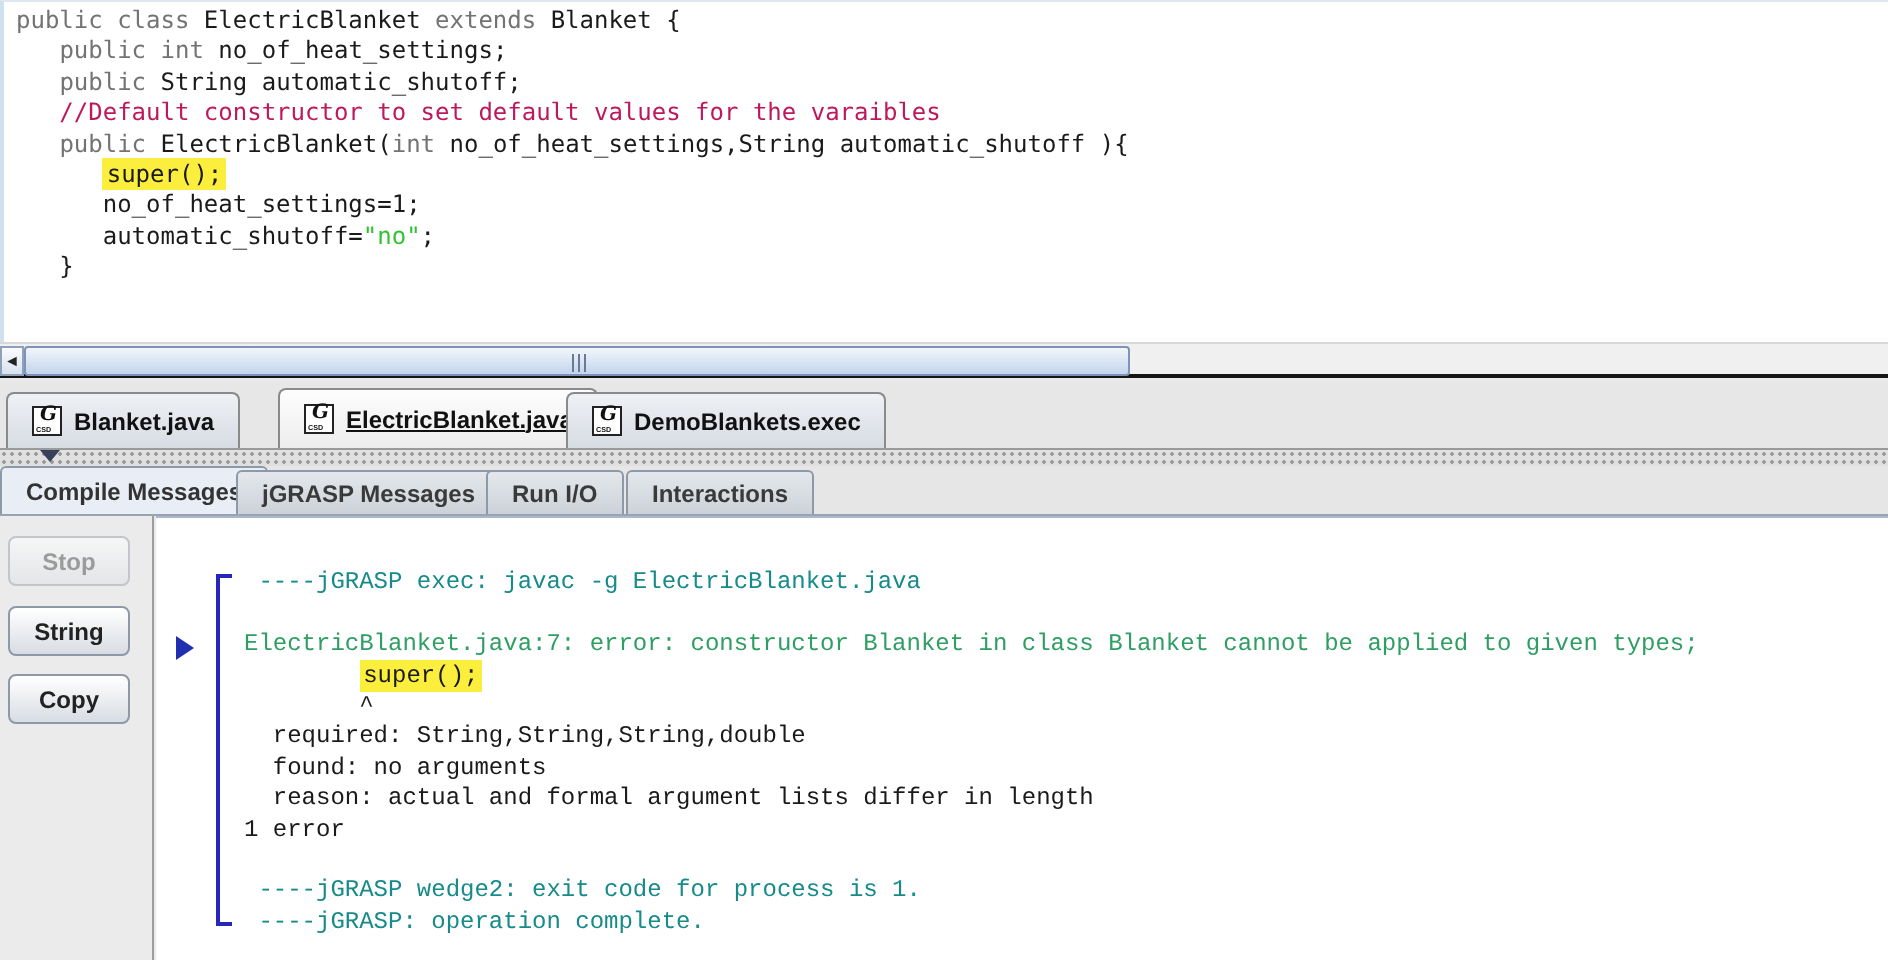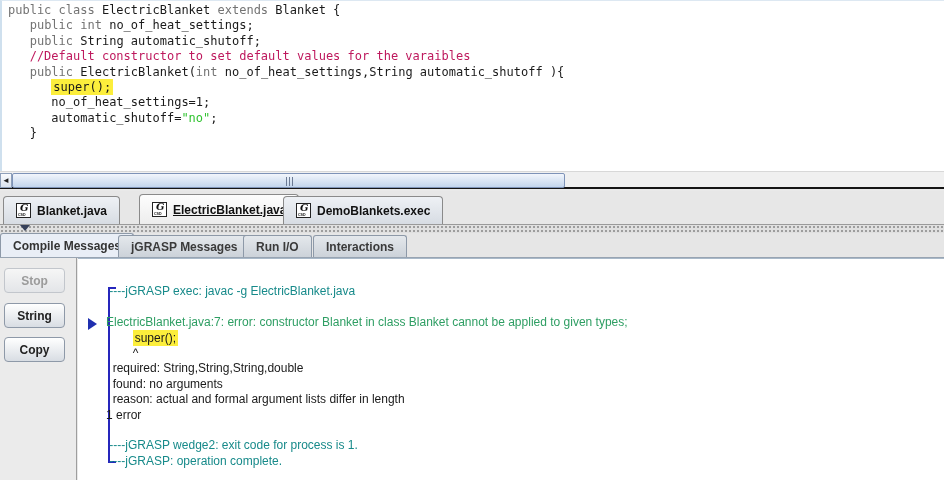--- a/index.html
+++ b/index.html
@@ -115,22 +115,22 @@
   }
   .side-btn:disabled { color:#9b9b9b; border-color:#c2c6cc; background:linear-gradient(#f6f6f6,#e3e5e8); cursor:default; }
   #btn-stop  { top:10px; }
   #btn-clear { top:45px; }
   #btn-copy  { top:79px; }
   #msg-panel {
     position:absolute; top:0; left:78px; width:866px; height:222px;
     background:#fff; border-top:1px solid #a9b9c9;
   }
   #msg-pre {
-    position:absolute; top:10px; left:28px; right:0;
-    font-family:Liberation Sans, sans-serif; font-size:12px; line-height:15.4px;
+    position:absolute; top:10px; left:44px; right:0;
+    font-family:Liberation Mono, monospace; font-size:12px; line-height:15.4px;
     white-space:pre; color:#1a1a1a;
   }
   #msg-bracket {
     position:absolute; left:30px; top:28px; width:8px; height:176px;
     border-left:2px solid #2626bc; border-top:2px solid #2626bc; border-bottom:2px solid #2626bc;
   }
   #err-marker {
     position:absolute; left:10px; top:59px; width:0; height:0;
     border-left:9px solid #1f2faf; border-top:6px solid transparent; border-bottom:6px solid transparent;
     cursor:pointer;

